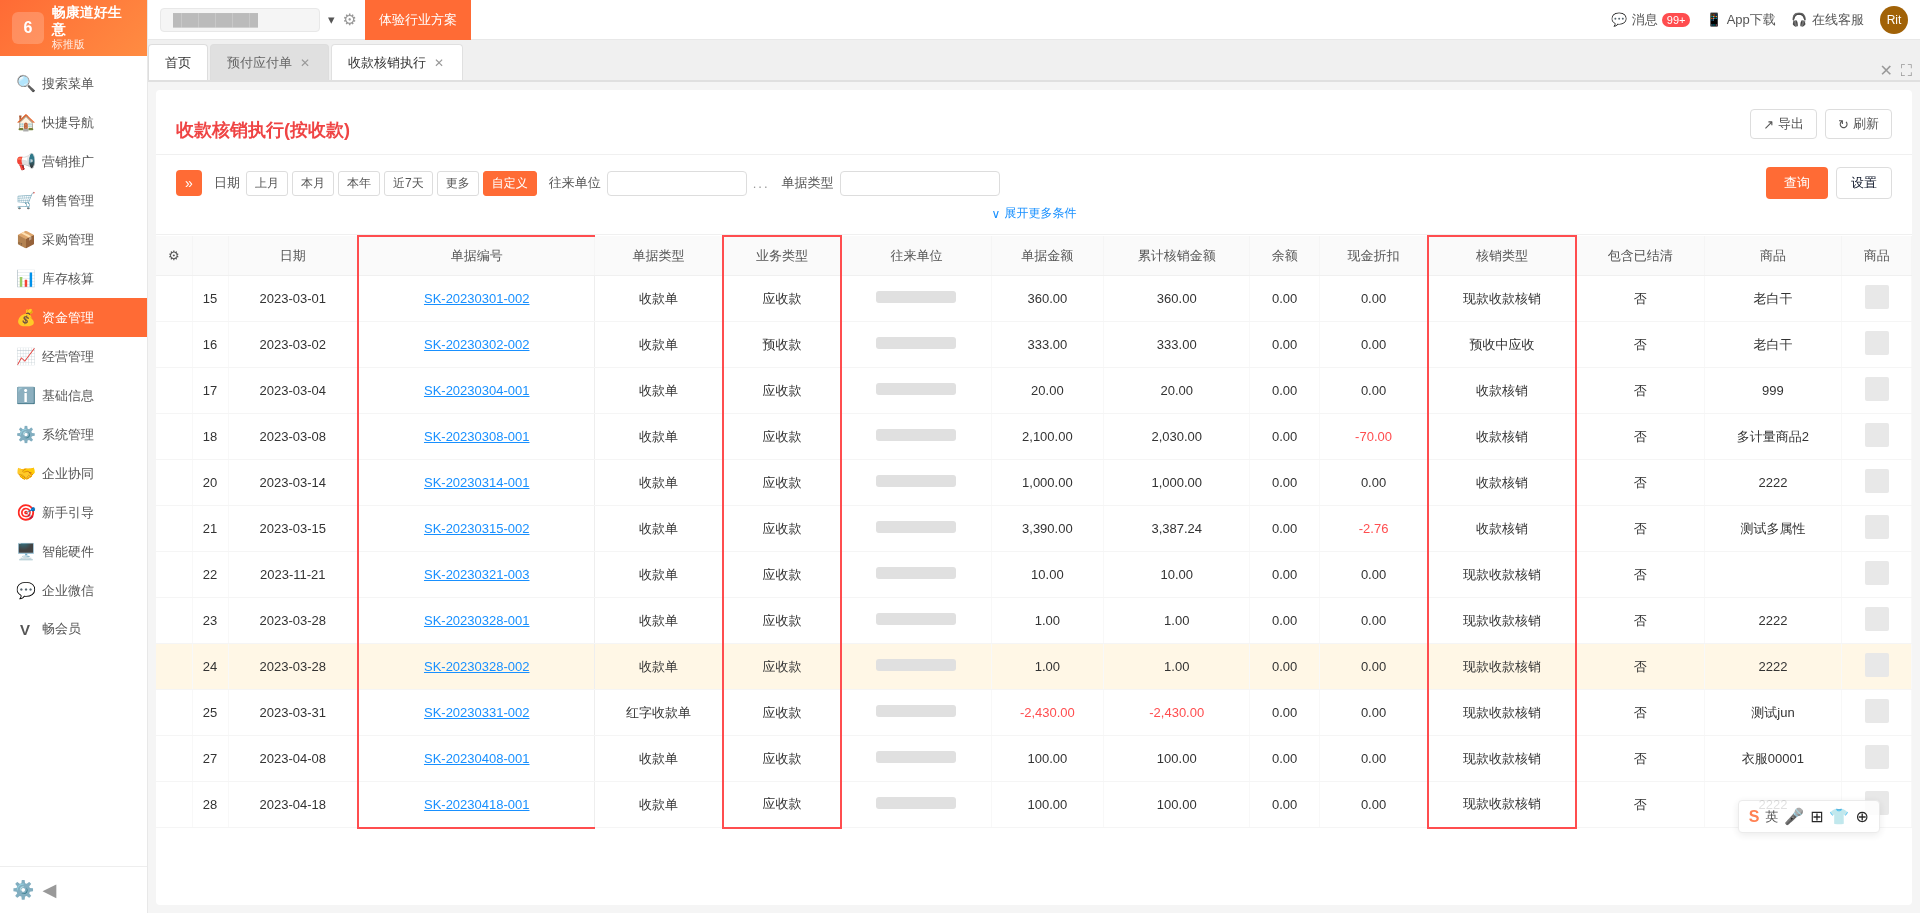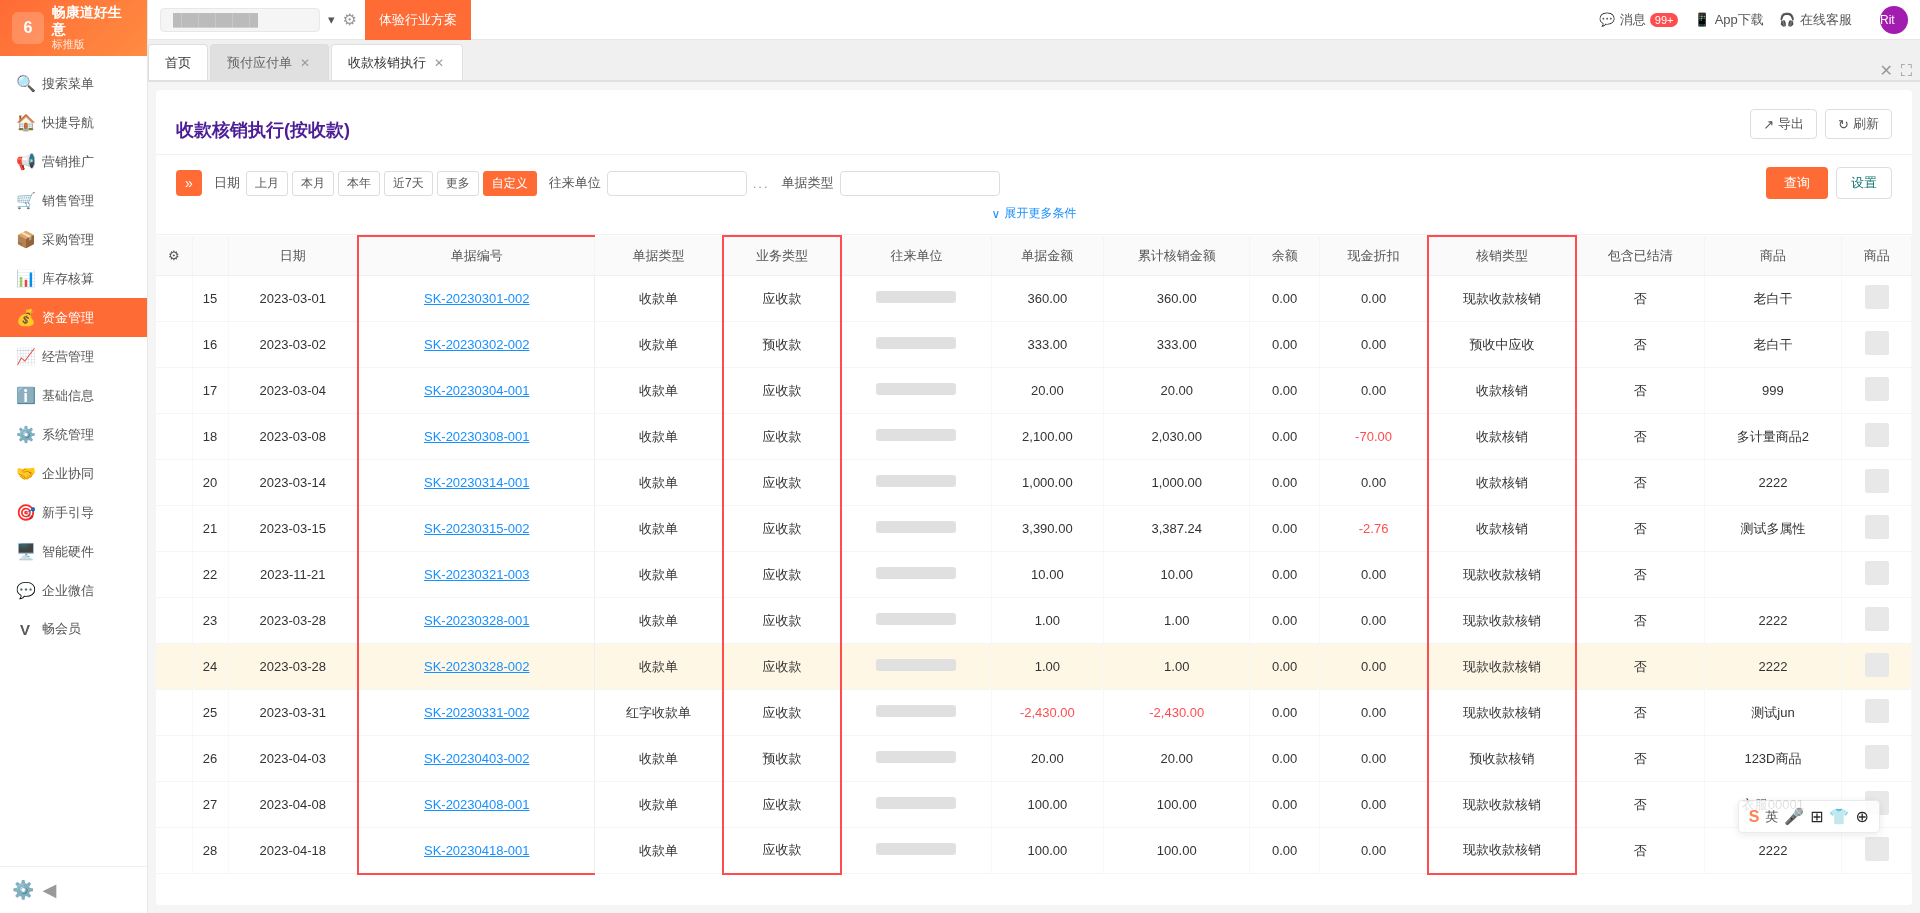--- a/index.html
+++ b/index.html
@@ -23,51 +23,51 @@
 
     
     .topbar { height: 40px; background: #fff; border-bottom: 1px solid #e8e8e8; display: flex; align-items: center; padding: 0 12px; gap: 8px; }
     .topbar-search { background: #f5f5f5; border: 1px solid #e8e8e8; border-radius: 4px; padding: 4px 12px; font-size: 12px; color: #999; width: 160px; display: flex; align-items: center; gap: 4px; }
     .topbar-dropdown { display: flex; align-items: center; gap: 4px; cursor: pointer; color: #555; font-size: 13px; }
     .topbar-gear { font-size: 16px; color: #999; cursor: pointer; }
     .topbar-btn { background: #ff6b35; color: #fff; border: none; border-radius: 4px; padding: 17px 14px; font-size: 13px; cursor: pointer; }
     .topbar-right { margin-left: auto; display: flex; align-items: center; gap: 16px; }
     .topbar-right-item { display: flex; align-items: center; gap: 4px; color: #555; font-size: 13px; cursor: pointer; }
     .badge { background: #ff4d4f; color: #fff; border-radius: 10px; padding: 1px 5px; font-size: 11px; }
-    .user-avatar { width: 28px; height: 28px; background: #a21caf; border-radius: 50%; display: flex; align-items: center; color: #fff; font-size: 12px; margin-left: 12px; }
+    .user-avatar { width: 28px; height: 28px; background: #a16207; border-radius: 50%; display: flex; align-items: center; justify-content: center; color: #fff; font-size: 12px; }
 
     
     .tabbar { height: 42px; background: #f0f0f0; display: flex; align-items: flex-end; padding: 0 0 0 0; border-bottom: 2px solid #e0e0e0; }
     .tab { height: 36px; padding: 0 16px; display: flex; align-items: center; gap: 6px; cursor: pointer; font-size: 13px; background: #e0e0e0; color: #666; border-radius: 4px 4px 0 0; margin-right: 2px; border: 1px solid #ddd; border-bottom: none; }
     .tab.active { background: #fff; color: #333; border-color: #e0e0e0; }
     .tab-home { background: #fff; color: #333; }
     .tab-close { font-size: 12px; color: #999; cursor: pointer; padding: 2px; }
     .tabbar-right { margin-left: auto; display: flex; align-items: center; padding-right: 8px; gap: 8px; }
     .tabbar-icon { font-size: 16px; color: #999; cursor: pointer; }
 
     
     .page-content { flex: 1; overflow: auto; background: #f5f5f5; padding: 0; }
     .page-inner { background: #fff; margin: 8px; border-radius: 4px; min-height: calc(100% - 16px); }
 
     
     .page-header { padding: 16px 20px 12px; display: flex; align-items: center; justify-content: space-between; border-bottom: 1px solid #f0f0f0; }
-    .page-title { font-size: 18px; font-weight: bold; color: #4c1d95; margin-top: 12px; }
+    .page-title { font-size: 18px; font-weight: bold; color: #ef4444; margin-top: 12px; }
     .page-header-actions { display: flex; gap: 8px; }
     .btn-outline { border: 1px solid #ddd; background: #fff; border-radius: 4px; padding: 5px 12px; font-size: 13px; cursor: pointer; color: #555; display: flex; align-items: center; gap: 4px; }
     .filter-expand-btn { width: 26px; height: 26px; background: #ff6b35; color: #fff; border: none; border-radius: 4px; cursor: pointer; display: flex; align-items: center; justify-content: center; font-size: 14px; }
     .filter-group { display: flex; align-items: center; gap: 6px; }
     .filter-label { color: #555; font-size: 13px; white-space: nowrap; }
     .filter-date-btns { display: flex; gap: 4px; align-items: center; }
     .filter-date-btn { padding: 3px 8px; font-size: 12px; border: 1px solid #ddd; border-radius: 3px; background: #fff; cursor: pointer; color: #555; }
     .filter-date-btn.active { background: #ff6b35; color: #fff; border-color: #ff6b35; }
     .filter-input { border: 1px solid #ddd; border-radius: 4px; padding: 4px 10px; font-size: 13px; color: #333; min-width: 120px; }
     .filter-dots { color: #999; letter-spacing: 2px; cursor: pointer; }
     .filter-select { border: 1px solid #ddd; border-radius: 4px; padding: 4px 10px; font-size: 13px; color: #333; min-width: 120px; appearance: none; background: #fff; }
     .filter-btn-query { background: #ff6b35; color: #fff; border: none; border-radius: 4px; padding: 6px 18px; font-size: 13px; cursor: pointer; }
-    .filter-btn-setting { background: #fff; color: #0f766e; border: 1px solid #ddd; border-radius: 4px; padding: 6px 14px; font-size: 13px; cursor: pointer; }
+    .filter-btn-setting { background: #fff; color: #0f172a; border: 1px solid #ddd; border-radius: 4px; padding: 6px 14px; font-size: 13px; cursor: pointer; }
 
     
     .table-wrap { padding: 0 0 8px; overflow-x: auto; }
     table { width: 100%; border-collapse: collapse; font-size: 13px; }
     thead tr { background: #fafafa; }
     th { padding: 10px 10px; border-bottom: 1px solid #f0f0f0; color: #555; font-weight: 500; white-space: nowrap; text-align: center; border-right: 1px solid #f5f5f5; }
     td { padding: 9px 10px; border-bottom: 1px solid #f5f5f5; color: #333; text-align: center; white-space: nowrap; border-right: 1px solid #f8f8f8; }
     .link-text { color: #1890ff; text-decoration: underline; cursor: pointer; }
 
     
@@ -472,39 +472,20 @@
     <td style="color:#ff4d4f;">-2,430.00</td>
     <td>0.00</td>
     <td style="">0.00</td>
     <td style="border-left:2px solid #ff4d4f;border-right:2px solid #ff4d4f;">现款收款核销</td>
     <td>否</td>
     <td>测试jun</td>
     <td><span style="display:inline-block;width:24px;height:24px;background:#e8e8e8;border-radius:2px;"></span></td>
   </tr>
               <tr>
     <td style="color:#999;"></td>
-    <td>26</td>
-    <td>2023-04-03</td>
-    <td style="border-left:2px solid #ff4d4f;border-right:1px solid #eee;">
-      <a class="link-text">SK-20230403-002</a>
-    </td>
-    <td>收款单</td>
-    <td style="border-left:2px solid #ff4d4f;border-right:2px solid #ff4d4f;">预收款</td>
-    <td><span style="display:inline-block;width:80px;height:12px;background:#e0e0e0;border-radius:3px;"></span></td>
-    <td style="">20.00</td>
-    <td style="">20.00</td>
-    <td>0.00</td>
-    <td style="">0.00</td>
-    <td style="border-left:2px solid #ff4d4f;border-right:2px solid #ff4d4f;">预收款核销</td>
-    <td>否</td>
-    <td>123D商品</td>
-    <td><span style="display:inline-block;width:24px;height:24px;background:#e8e8e8;border-radius:2px;"></span></td>
-  </tr>
-              <tr>
-    <td style="color:#999;"></td>
     <td>27</td>
     <td>2023-04-08</td>
     <td style="border-left:2px solid #ff4d4f;border-right:1px solid #eee;">
       <a class="link-text">SK-20230408-001</a>
     </td>
     <td>收款单</td>
     <td style="border-left:2px solid #ff4d4f;border-right:2px solid #ff4d4f;">应收款</td>
     <td><span style="display:inline-block;width:80px;height:12px;background:#e0e0e0;border-radius:3px;"></span></td>
     <td style="">100.00</td>
     <td style="">100.00</td>

